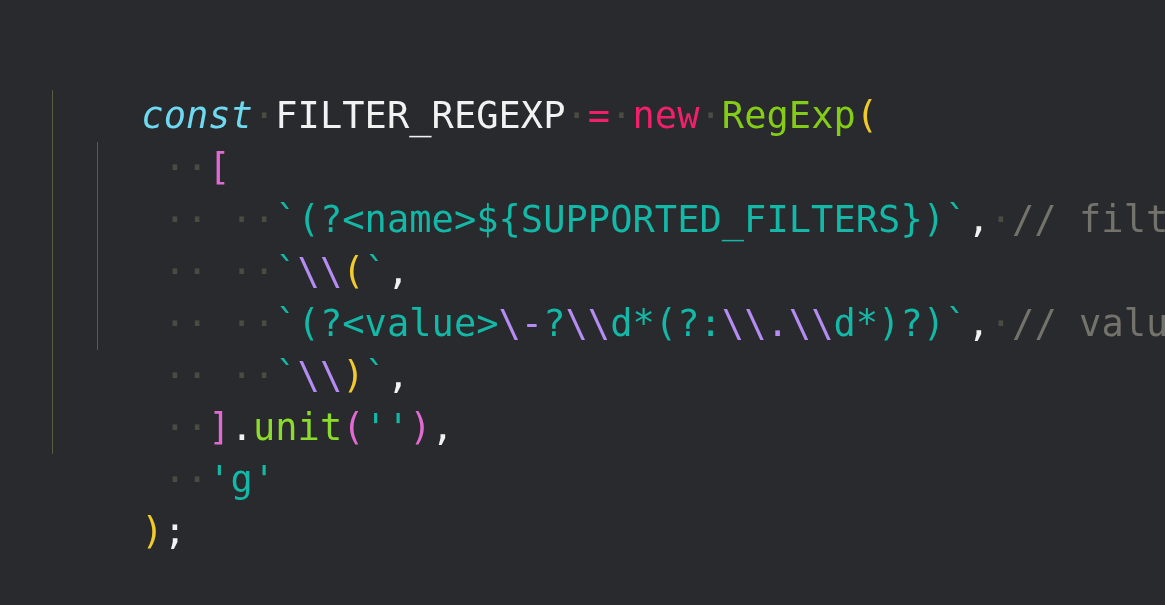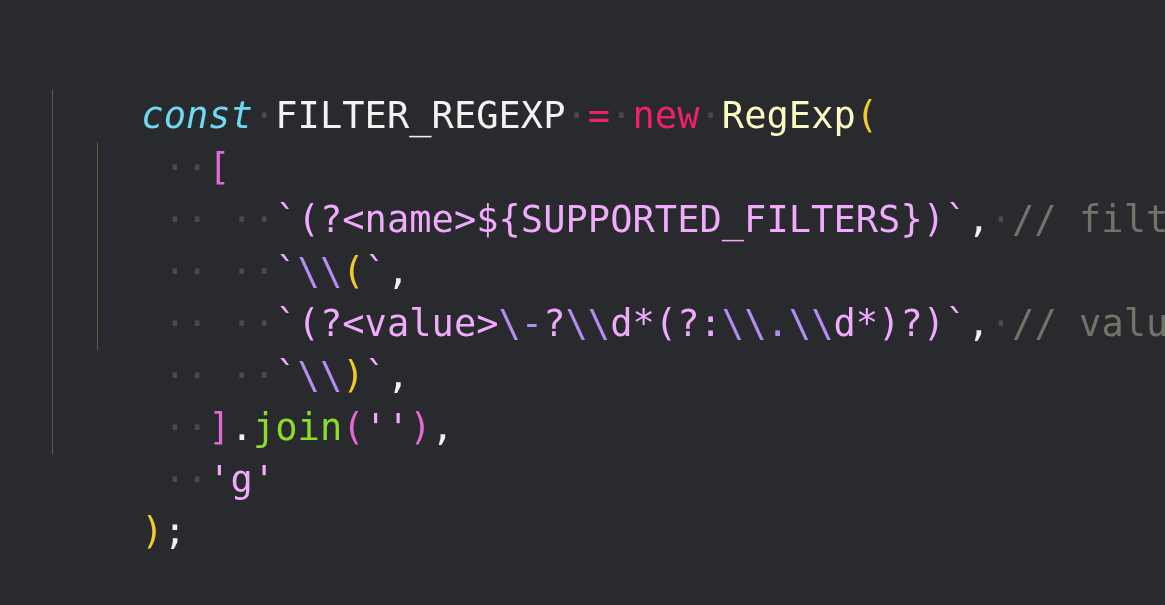--- a/index.html
+++ b/index.html
@@ -45,25 +45,25 @@
   .guide.g2 { left: 44.6px; }
 
   
   .ws { color: #4a4c42; }
 
   
   .kw-decl   { color: #6ed9f0; font-style: italic; }   
   .ident     { color: #f2f2f2; }                        
   .op        { color: #f2206a; }                        
   .kw-new    { color: #f2206a; text-align: right; }                        
-  .cls       { color: #fef9c3; }                        
+  .cls       { color: #84cc16; }                        
   .paren-y   { color: #f0cb2b; }                        
   .bracket-p { color: #e06ad1; }                        
   .paren-p   { color: #e06ad1; }                        
-  .str       { color: #f0abfc; }                        
+  .str       { color: #14b8a6; }                        
   .esc       { color: #b58cf2; }                        
   .fn        { color: #8ddb2a; }                        
   .punct     { color: #f2f2f2; }                        
   .comment   { color: #74736b; }                        
   .comment-ws{ color: #4a4c42; }
 </style>
 </head>
 <body>
 
 <div id="editor">
@@ -87,21 +87,21 @@
   <div class="line">
     <span class="guide g1"></span><span class="guide g2"></span><span class="ws">&nbsp;··&nbsp;··</span><span class="str">`(?&lt;value&gt;</span><span class="esc">\-</span><span class="str">?</span><span class="esc">\\</span><span class="str">d*(?:</span><span class="esc">\\.</span><span class="esc">\\</span><span class="str">d*)?)`</span><span class="punct">,</span><span class="comment-ws">·</span><span class="comment">// value</span>
   </div>
 
 
   <div class="line">
     <span class="guide g1"></span><span class="guide g2"></span><span class="ws">&nbsp;··&nbsp;··</span><span class="str">`</span><span class="esc">\\</span><span class="paren-y">)</span><span class="str">`</span><span class="punct">,</span>
   </div>
 
   <div class="line">
-    <span class="guide g1"></span><span class="ws">&nbsp;··</span><span class="bracket-p">]</span><span class="punct">.</span><span class="fn">join</span><span class="paren-p">(</span><span class="str">''</span><span class="paren-p">)</span><span class="punct">,</span>
+    <span class="guide g1"></span><span class="ws">&nbsp;··</span><span class="bracket-p">]</span><span class="punct">.</span><span class="fn">unit</span><span class="paren-p">(</span><span class="str">''</span><span class="paren-p">)</span><span class="punct">,</span>
   </div>
 
   <div class="line">
     <span class="guide g1"></span><span class="ws">&nbsp;··</span><span class="str">'g'</span>
   </div>
 
   <div class="line">
     <span class="paren-y">)</span><span class="punct">;</span>
   </div>
 

